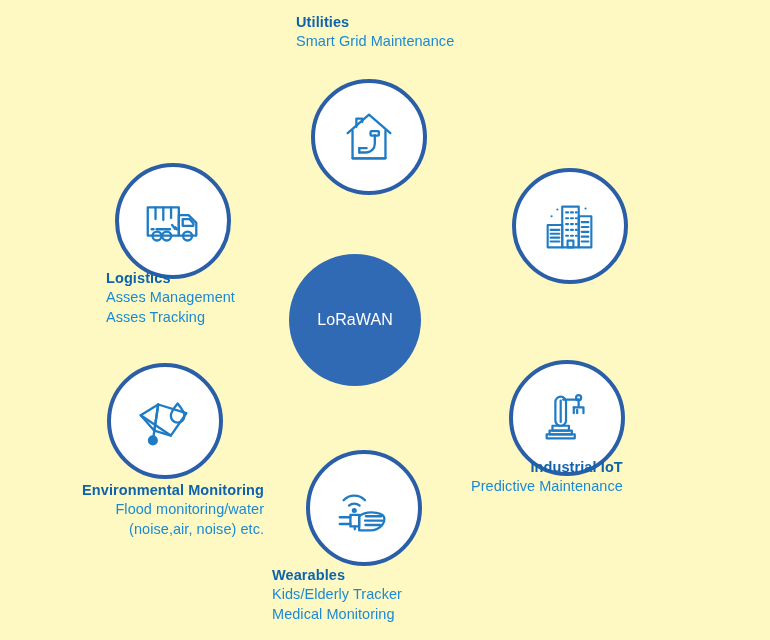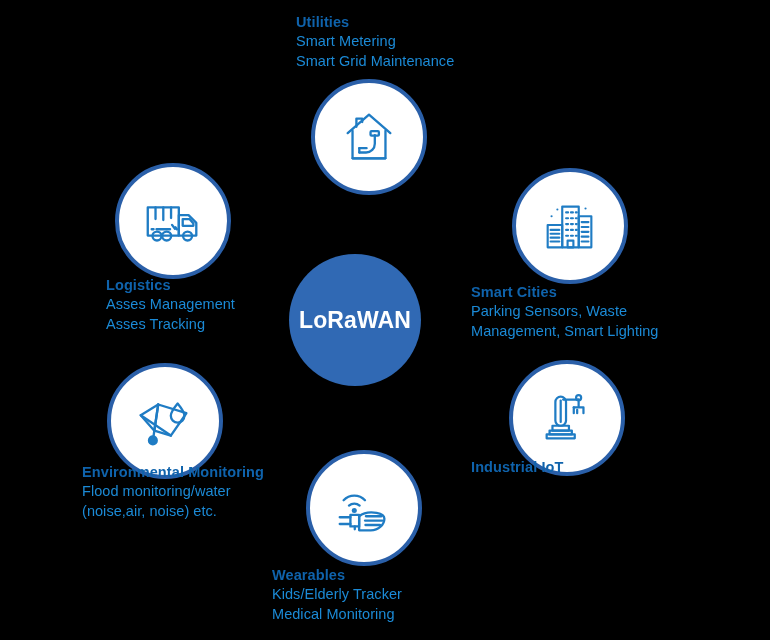--- a/index.html
+++ b/index.html
@@ -9,21 +9,21 @@
     background: #ffffff;
   }
   body {
     font-family: "Liberation Sans", sans-serif;
     -webkit-font-smoothing: antialiased;
   }
   #diagram {
     position: relative;
     width: 770px;
     height: 640px;
-    background: #000000;
+    background: #fef9c3;
     overflow: hidden;
   }
   .ring {
     position: absolute;
     box-sizing: border-box;
     border-radius: 50%;
     border: 4px solid #2a5fa8;
     background: #ffffff;
     display: flex;
     align-items: center;
@@ -40,22 +40,22 @@
     border-radius: 50%;
     background: #3069b4;
     display: flex;
     flex-direction: column;
     align-items: center;
     justify-content: center;
     text-align: center;
   }
   .hub-line {
     color: #ffffff;
-    font-size: 23px;
-    font-weight: bold;
+    font-size: 16px;
+    font-weight: normal;
     line-height: 1.22;
     letter-spacing: 0.1px;
     white-space: nowrap;
   }
 
   
   .caption {
     position: absolute;
     white-space: nowrap;
   }
@@ -74,21 +74,20 @@
     letter-spacing: 0.05px;
   }
 </style>
 </head>
 <body>
 
 <div id="diagram">
 
   <div class="caption" style="left:296px; top:12px;">
     <div class="title">Utilities</div>
-    <div class="sub">Smart Metering</div>
     <div class="sub">Smart Grid Maintenance</div>
   </div>
   <div class="ring" style="left:311px; top:79px; width:116px; height:116px;">
     <span>
       <svg width="62" height="62" viewBox="0 0 64 64" fill="none" stroke="#1f7cc4" stroke-width="2.4" stroke-linejoin="round" stroke-linecap="round">
 
         <path d="M10 28 L32 9 L54 28"></path>
         <path d="M15 25.5 V54 H49 V25.5"></path>
         <path d="M15 54 H49"></path>
 
@@ -119,21 +118,21 @@
         <circle cx="27.5" cy="49.5" r="4.6"></circle>
         <circle cx="49" cy="49.5" r="4.6"></circle>
 
         <path d="M12 42.5 h2"></path>
         <path d="M17 42.5 h14"></path>
         <path d="M33 38 l3 4"></path>
         <path d="M36.5 40.5 l1.5 2"></path>
       </svg>
     </span>
   </div>
-  <div class="caption" style="left:106px; top:275px;">
+  <div class="caption" style="left:106px; top:268px;">
     <div class="title">Logistics</div>
     <div class="sub">Asses Management</div>
     <div class="sub">Asses Tracking</div>
   </div>
 
   <div class="ring" style="left:512px; top:168px; width:116px; height:116px;">
     <span>
       <svg width="66" height="66" viewBox="0 0 68 68" fill="none" stroke="#1f7cc4" stroke-width="2.2" stroke-linejoin="round" stroke-linecap="round">
 
         <path d="M26 14 H43 V56 H26 Z"></path>
@@ -149,43 +148,38 @@
 
         <path d="M11 33 H26 V56 H11 Z"></path>
         <path d="M14 38 h9 M14 42 h9 M14 46 h9 M14 50 h9"></path>
 
         <circle cx="15" cy="24" r="1.1" fill="#1f7cc4" stroke="none"></circle>
         <circle cx="21" cy="17" r="1.1" fill="#1f7cc4" stroke="none"></circle>
         <circle cx="50" cy="16" r="1.1" fill="#1f7cc4" stroke="none"></circle>
       </svg>
     </span>
   </div>
-  <div class="caption" style="left:471px; top:282px;">
-    <div class="title">Smart Cities</div>
-    <div class="sub">Parking Sensors, Waste</div>
-    <div class="sub">Management, Smart Lighting</div>
-  </div>
 
   <div class="ring" style="left:107px; top:363px; width:116px; height:116px;">
     <span>
       <svg width="66" height="66" viewBox="0 0 68 68" fill="none" stroke="#1f7cc4" stroke-width="2.4" stroke-linejoin="round" stroke-linecap="round">
 
         <path d="M9 28 L27 17 L56 26 L40 49 Z"></path>
         <path d="M27 17 L23 44"></path>
         <path d="M9 28 L23 44 L40 49"></path>
 
         <path d="M27 17 L23 44"></path>
         <path d="M23 44 L22 51"></path>
         <circle cx="21.5" cy="54" r="4" fill="#1f7cc4" stroke="#1f7cc4"></circle>
 
         <path d="M47 16 c0 0 -7 8.5 -7 12.6 a7 7 0 0 0 14 0 C54 24.5 47 16 47 16 Z"></path>
       </svg>
     </span>
   </div>
-  <div class="caption" style="left:82px; top:462px;">
+  <div class="caption" style="left:82px; top:480px;text-align:right;">
     <div class="title">Environmental Monitoring</div>
     <div class="sub">Flood monitoring/water</div>
     <div class="sub">(noise,air, noise) etc.</div>
   </div>
 
   <div class="ring" style="left:509px; top:360px; width:116px; height:116px;">
     <span>
       <svg width="62" height="62" viewBox="0 0 64 64" fill="none" stroke="#1f7cc4" stroke-width="2.3" stroke-linejoin="round" stroke-linecap="round">
 
         <rect x="20" y="10" width="11" height="30" rx="5.5"></rect>
@@ -200,20 +194,21 @@
         <path d="M42.5 23.5 V27"></path>
 
         <path d="M17 40 H34 V45 H17 Z"></path>
         <path d="M14 45 H37 V49 H14 Z"></path>
         <path d="M11 49 H40 V53 H11 Z"></path>
       </svg>
     </span>
   </div>
   <div class="caption" style="left:471px; top:457px;text-align:right;">
     <div class="title">Industrial IoT</div>
+    <div class="sub">Predictive Maintenance</div>
   </div>
 
   <div class="ring" style="left:306px; top:450px; width:116px; height:116px;">
     <span>
       <svg width="66" height="66" viewBox="0 0 68 68" fill="none" stroke="#1f7cc4" stroke-width="2.4" stroke-linejoin="round" stroke-linecap="round">
 
         <path d="M13 26 a15 15 0 0 1 22 0"></path>
         <path d="M18.5 31.5 a8.4 8.4 0 0 1 11 0"></path>
         <circle cx="24" cy="36.5" r="2.6" fill="#1f7cc4" stroke="none"></circle>
 

